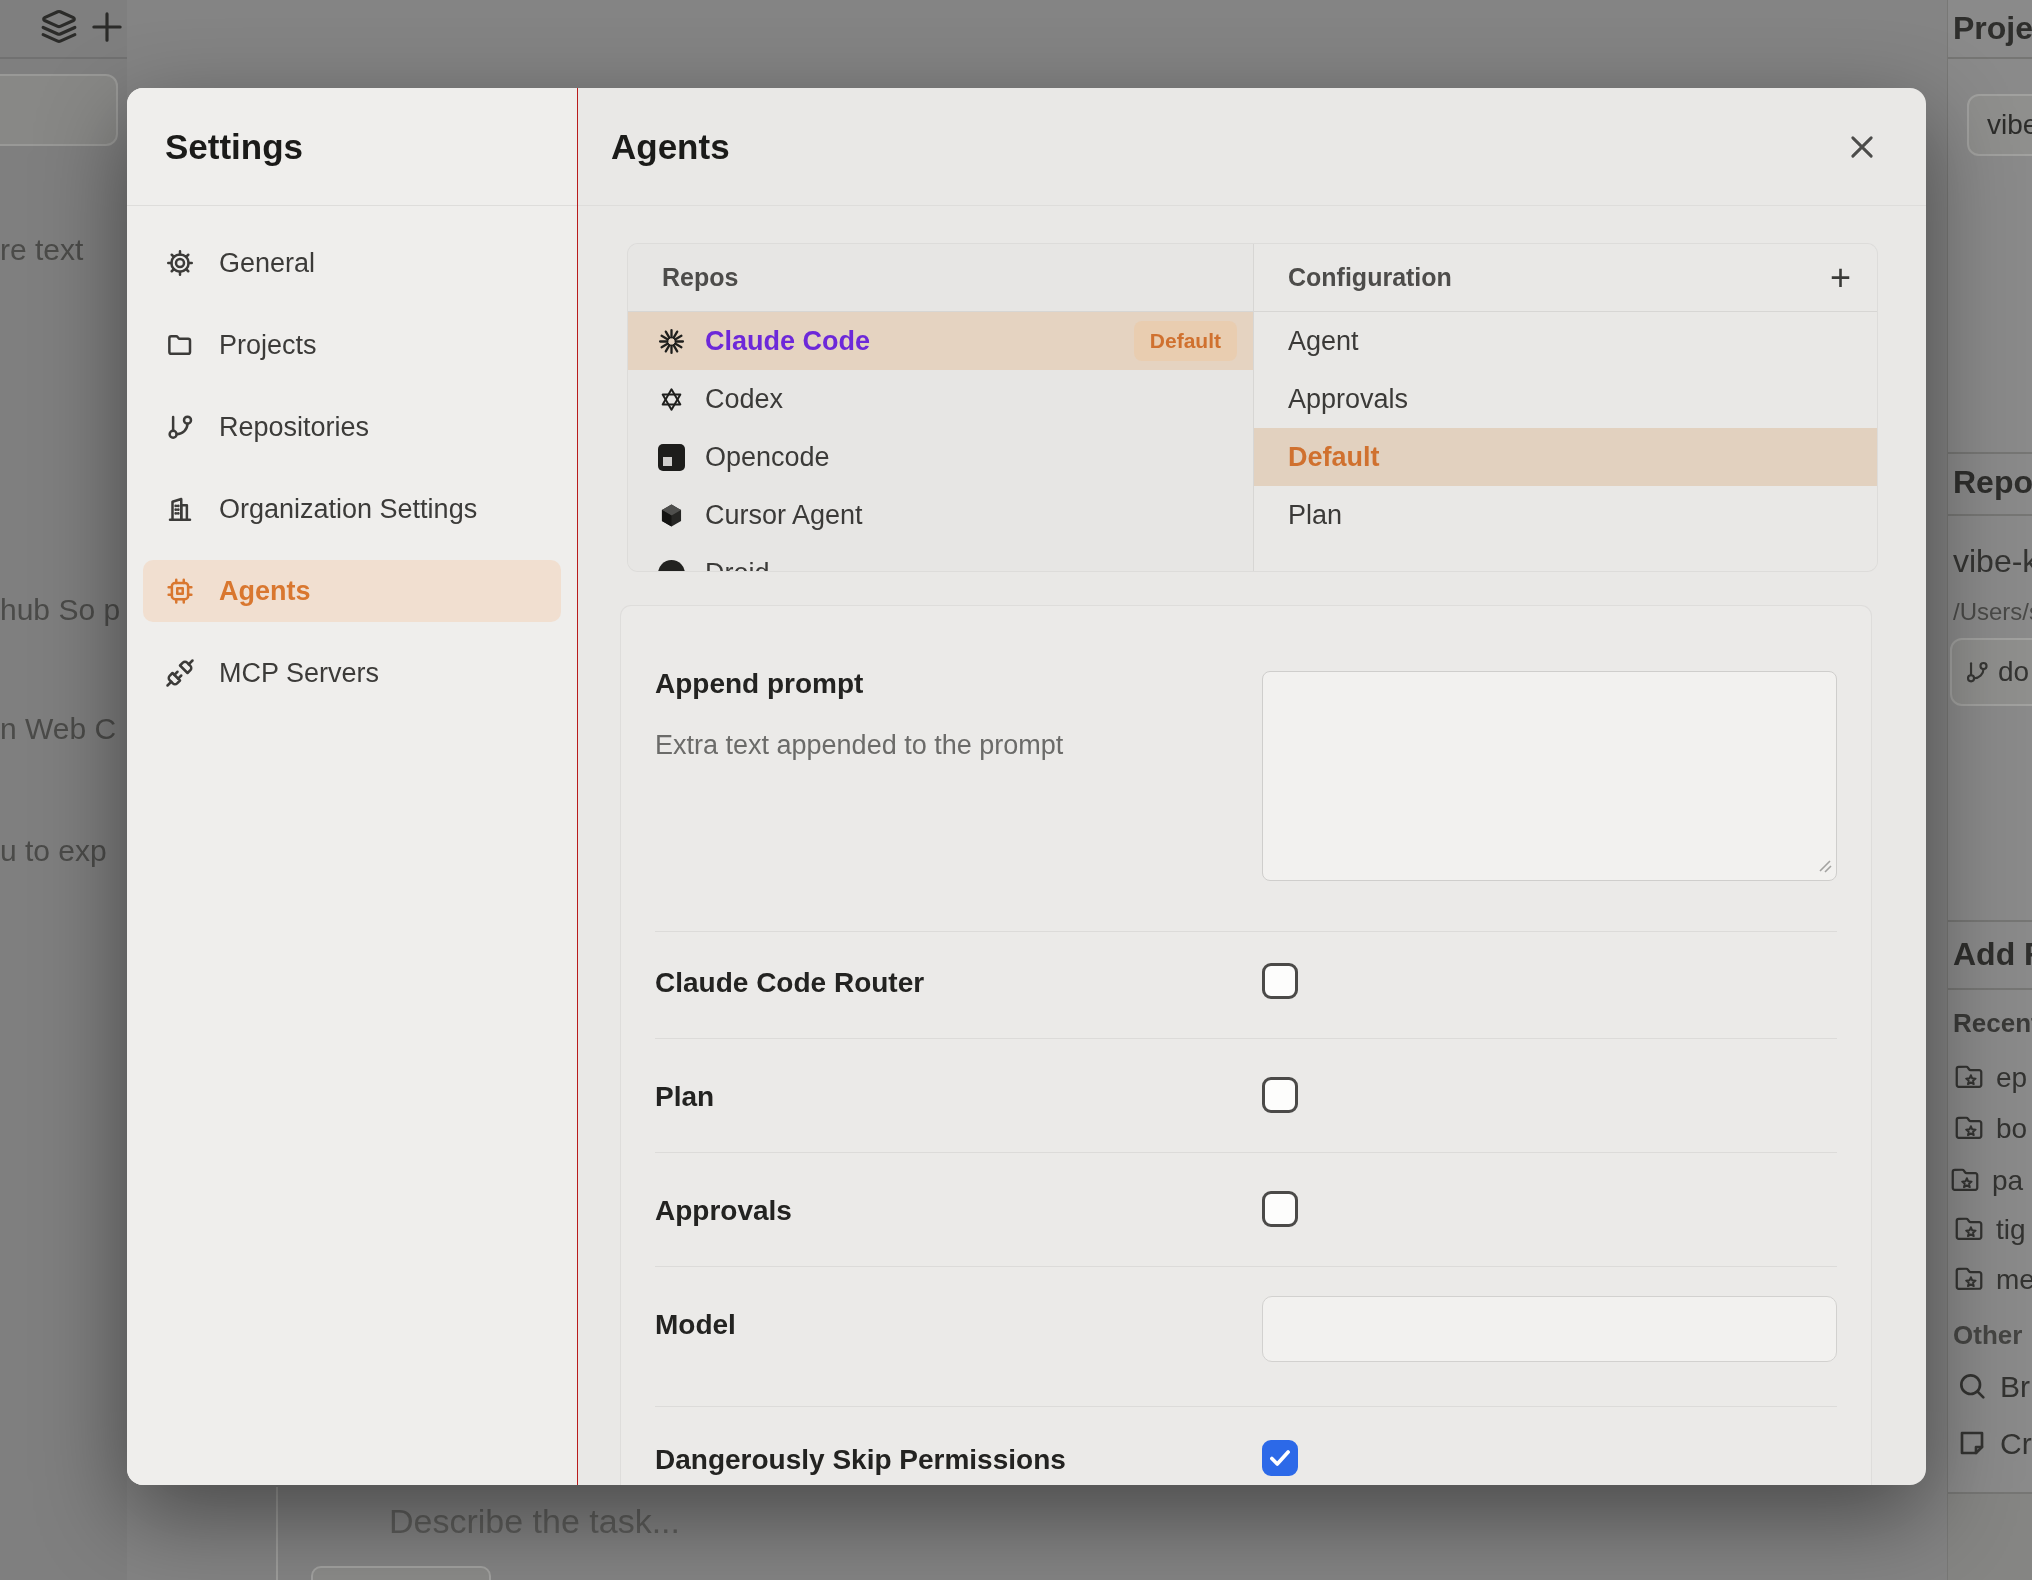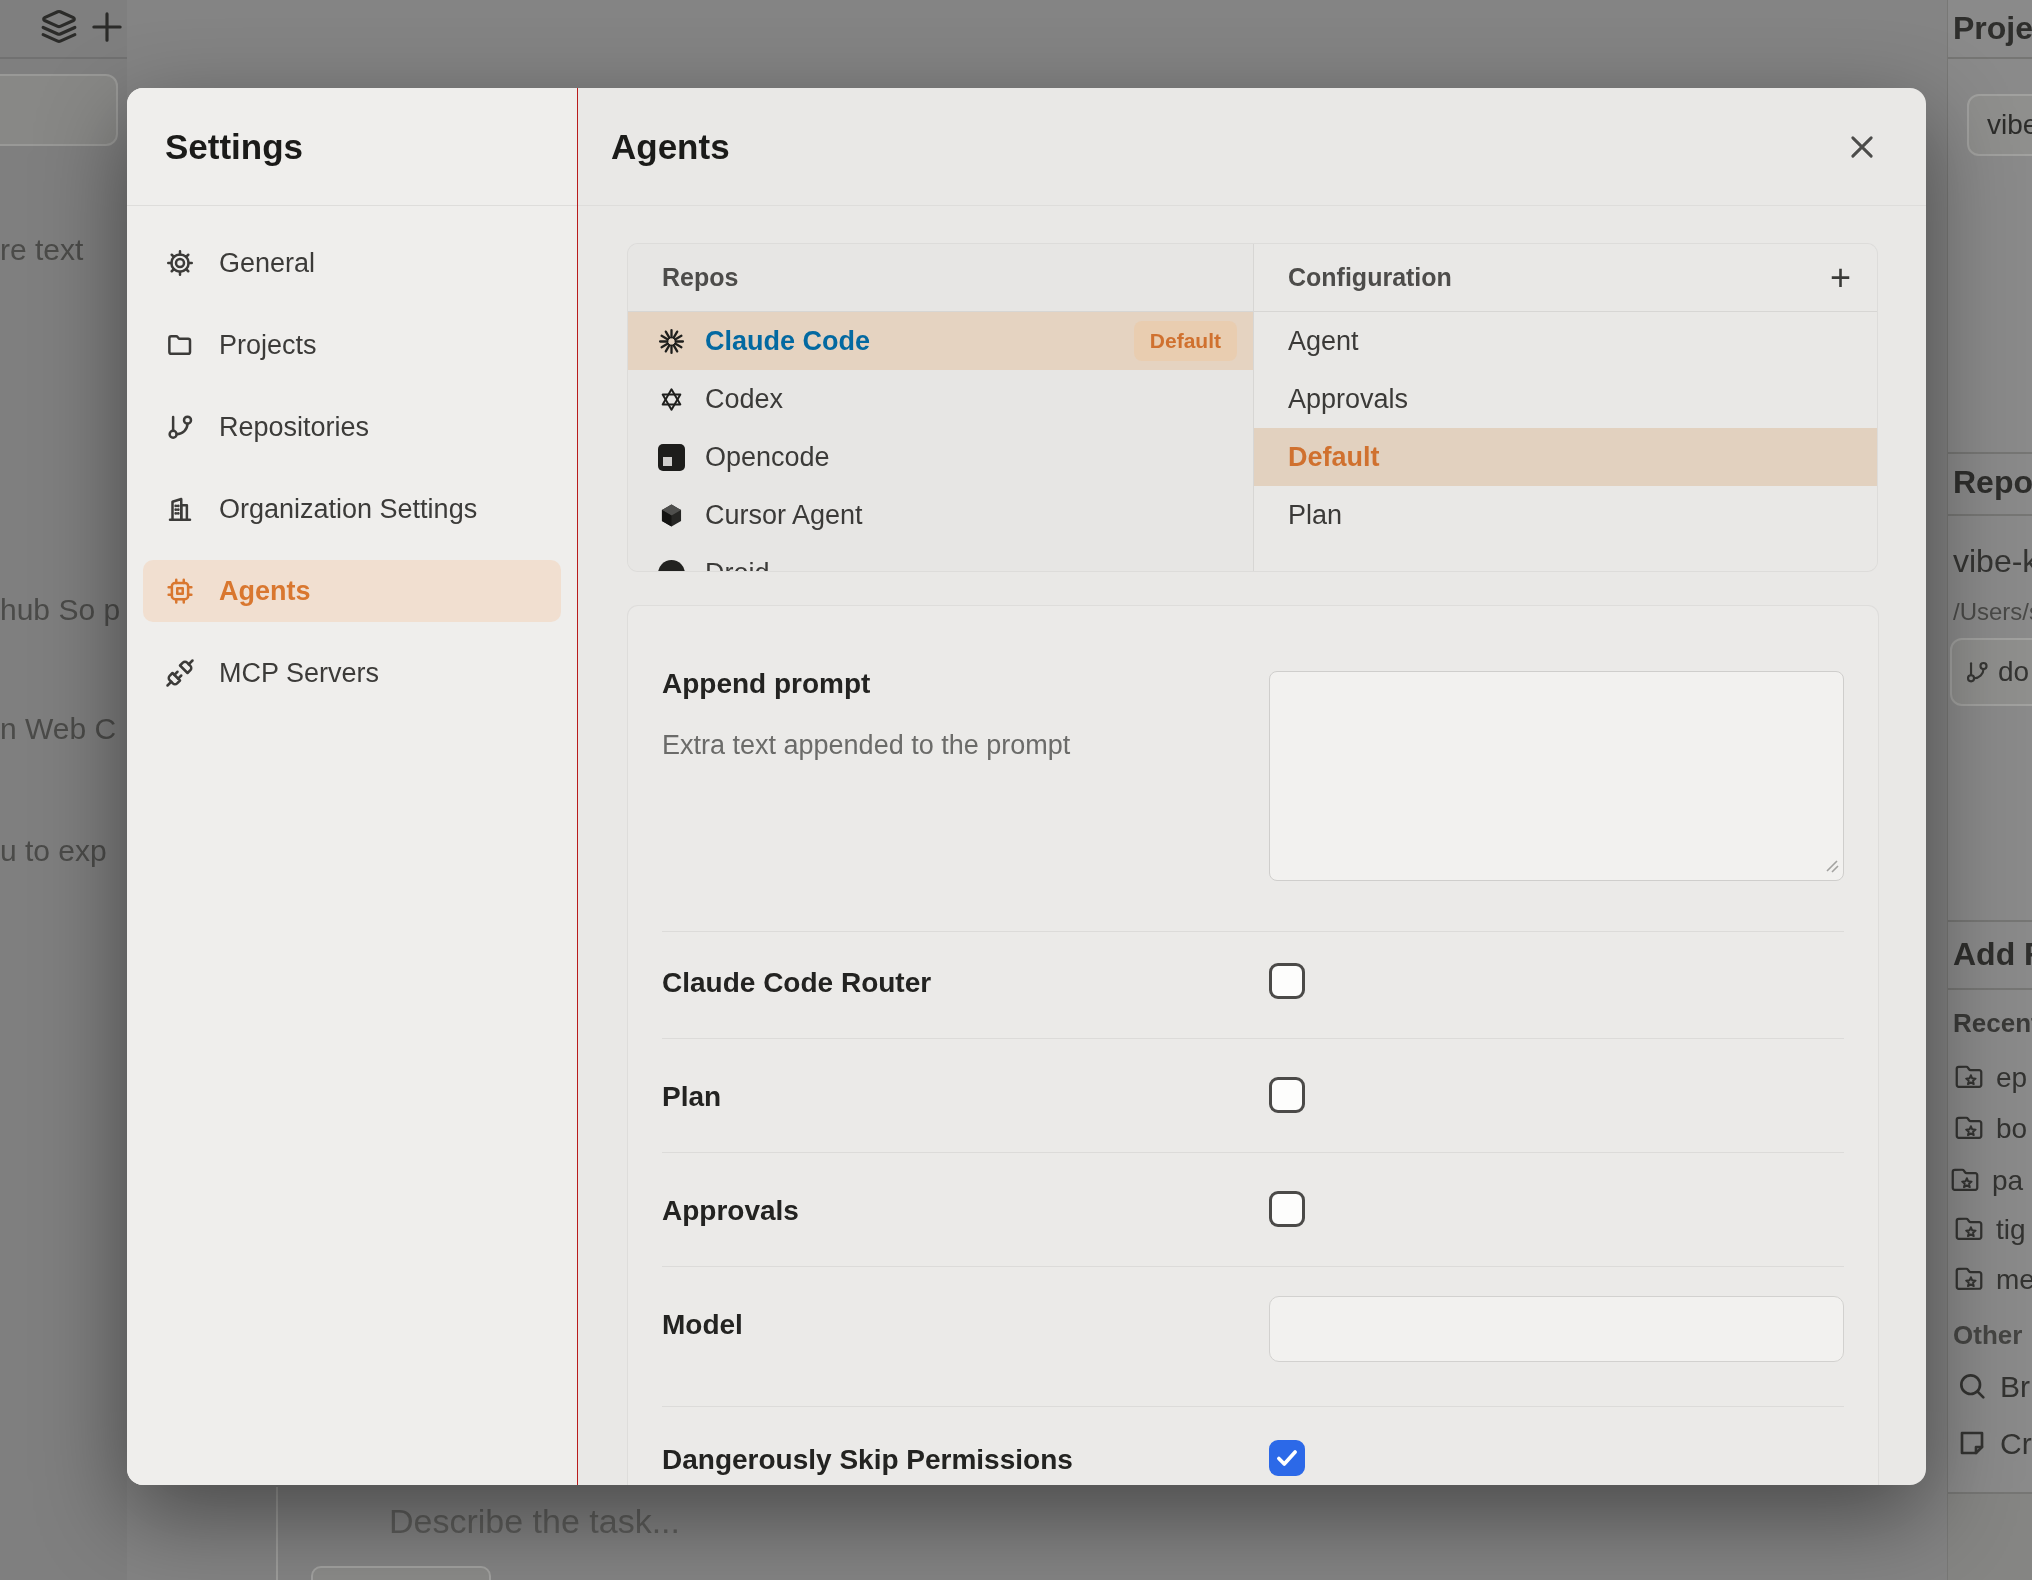--- a/index.html
+++ b/index.html
@@ -51,29 +51,29 @@
   .agent-table{position:absolute;left:50px;top:38px;width:1249px;height:327px;border-radius:10px;overflow:hidden;
                display:flex;box-shadow:0 0 0 1px #dddcda;}
   .col-agent{width:625px;background:#e7e6e4;border-right:1px solid #d7d6d4;flex:none;}
   .col-config{flex:1;background:#e9e8e6;}
   .thead{height:67px;display:flex;align-items:center;padding:0 26px 0 34px;font-size:25px;font-weight:600;
          color:#4d4c4a;border-bottom:1px solid #d7d6d4;}
   .plus-btn{margin-left:auto;font-size:36px;font-weight:300;color:#3a3a38;line-height:1;}
   .trow{height:58px;display:flex;align-items:center;gap:20px;padding:0 16px 0 30px;font-size:27px;color:#3b3a38;}
   .trow .aname{white-space:nowrap;}
   .trow.sel{background:#e5d3c1;}
-  .trow.sel .aname{color:#0369a1;font-weight:bold;}
+  .trow.sel .aname{color:#6d28d9;font-weight:bold;}
   .badge{margin-left:auto;background:#e9cdb0;color:#d0712f;font-weight:bold;font-size:21px;
          padding:8px 16px;border-radius:8px;}
   .aicon{width:27px;height:27px;flex:none;position:relative;}
   .crow{height:58px;display:flex;align-items:center;padding:0 34px;font-size:27px;color:#3b3a38;}
   .crow.sel{background:#e2d1bf;color:#d0712f;font-weight:bold;}
 
   
-  .card{position:absolute;left:50px;top:400px;width:1250px;height:920px;background:#ebeae8;border-radius:10px;
+  .card{position:absolute;left:43px;top:400px;width:1250px;height:920px;background:#ebeae8;border-radius:10px;
         box-shadow:0 0 0 1px #dedddb;}
   .f-label{position:absolute;left:34px;font-size:28px;font-weight:bold;color:#232321;white-space:nowrap;}
   .f-desc{position:absolute;left:34px;font-size:27px;color:#6b6b69;white-space:nowrap;}
   .f-div{position:absolute;left:34px;width:1182px;height:1px;background:#dcdbd9;}
   .f-textarea{position:absolute;left:641px;top:65px;width:575px;height:210px;background:#f2f1ef;
               border:1px solid #cfcecc;border-radius:8px;box-sizing:border-box;resize:none;outline:none;}
   .f-resize{position:absolute;left:1196px;top:252px;pointer-events:none;}
   .f-input{position:absolute;left:641px;top:690px;width:575px;height:66px;background:#f2f1ef;
            border:1px solid #d2d1cf;border-radius:10px;box-sizing:border-box;outline:none;font-size:26px;padding:0 16px;}
   .cb{position:absolute;left:641px;width:36px;height:36px;background:#fdfdfc;border:3px solid #4b4a48;

